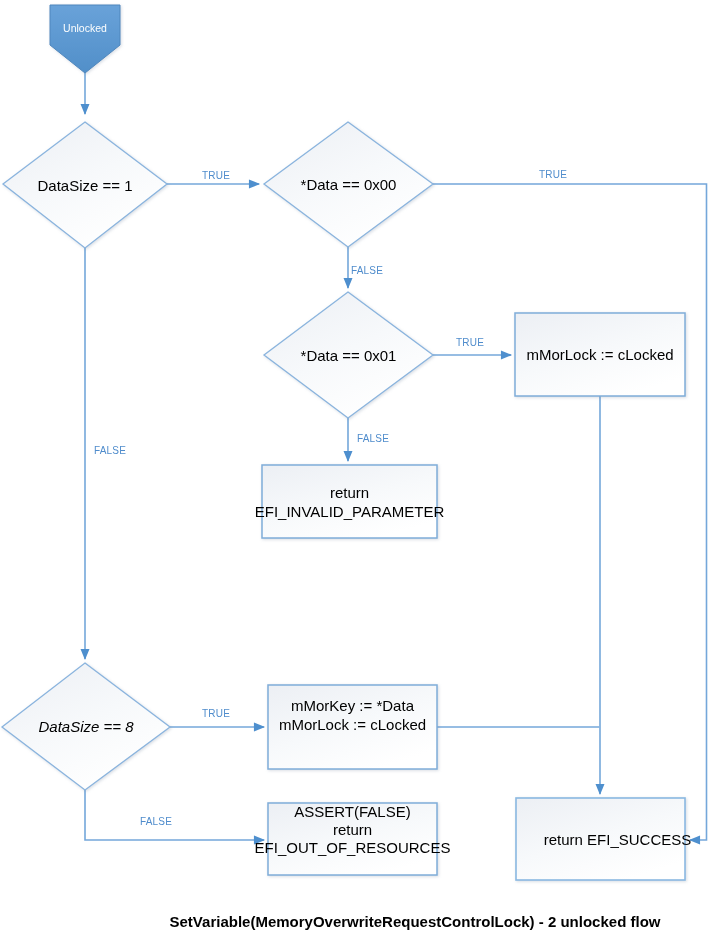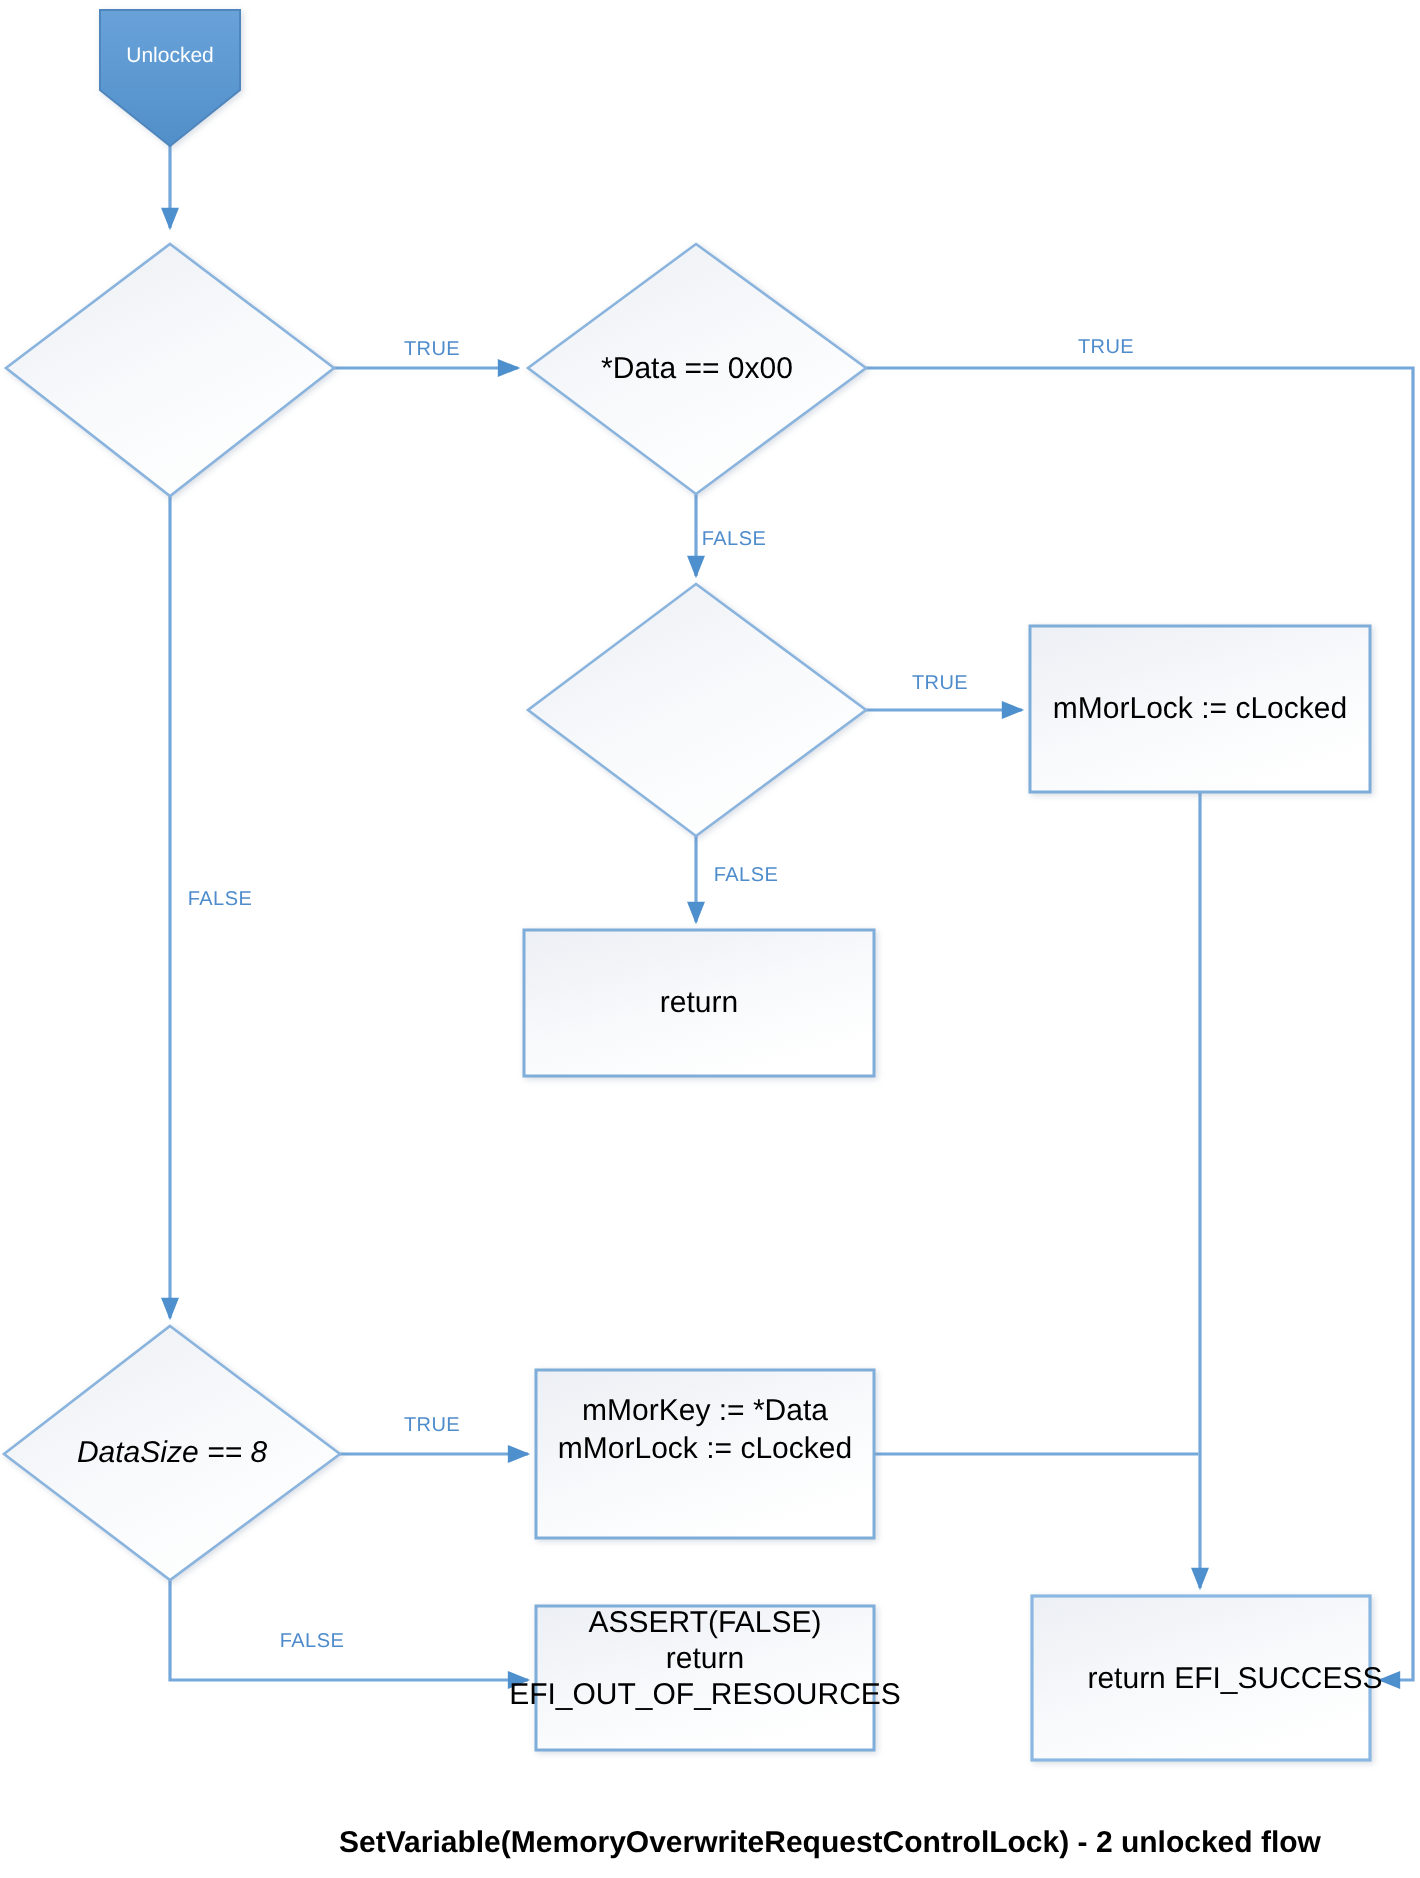--- a/index.html
+++ b/index.html
@@ -68,29 +68,32 @@
 
     <rect class="shape" x="515" y="313" width="170" height="83" fill="url(#g1)" stroke="#7fadd9" stroke-width="1.5"></rect>
     <rect class="shape" x="262" y="465" width="175" height="73" fill="url(#g1)" stroke="#7fadd9" stroke-width="1.5"></rect>
     <rect class="shape" x="268" y="685" width="169" height="84" fill="url(#g1)" stroke="#7fadd9" stroke-width="1.5"></rect>
     <rect class="shape" x="268" y="803" width="169" height="72" fill="url(#g1)" stroke="#7fadd9" stroke-width="1.5"></rect>
     <rect class="shape" x="516" y="798" width="169" height="82" fill="url(#g1)" stroke="#8ab8e2" stroke-width="1.6"></rect>
   </svg>
 
   <div class="node-label start-label" style="left:50px; top:5px; width:70px; height:45px;">Unlocked</div>
 
+  <div class="node-label" style="left:3px; top:122px; width:164px; height:126px;">DataSize == 1</div>
   <div class="node-label" style="left:264px; top:122px; width:169px; height:125px;">*Data == 0x00</div>
+  <div class="node-label" style="left:264px; top:292px; width:169px; height:126px;">*Data == 0x01</div>
   <div class="node-label" style="left:2px; top:663px; width:168px; height:127px;font-style:italic;">DataSize == 8</div>
 
   <div class="node-label" style="left:515px; top:313px; width:170px; height:83px;">
     <div>mMorLock := cLocked</div>
   </div>
 
   <div class="node-label" style="left:262px; top:465px; width:175px; height:73px;">
     <div>return</div>
+    <div>EFI_INVALID_PARAMETER</div>
   </div>
 
   <div class="node-label" style="left:268px; top:685px; width:169px; height:59px;">
     <div>mMorKey := *Data</div>
     <div>mMorLock := cLocked</div>
   </div>
 
   <div class="node-label" style="left:268px; top:803px; width:169px; height:53px; line-height:18px;">
     <div>ASSERT(FALSE)</div>
     <div>return</div>

